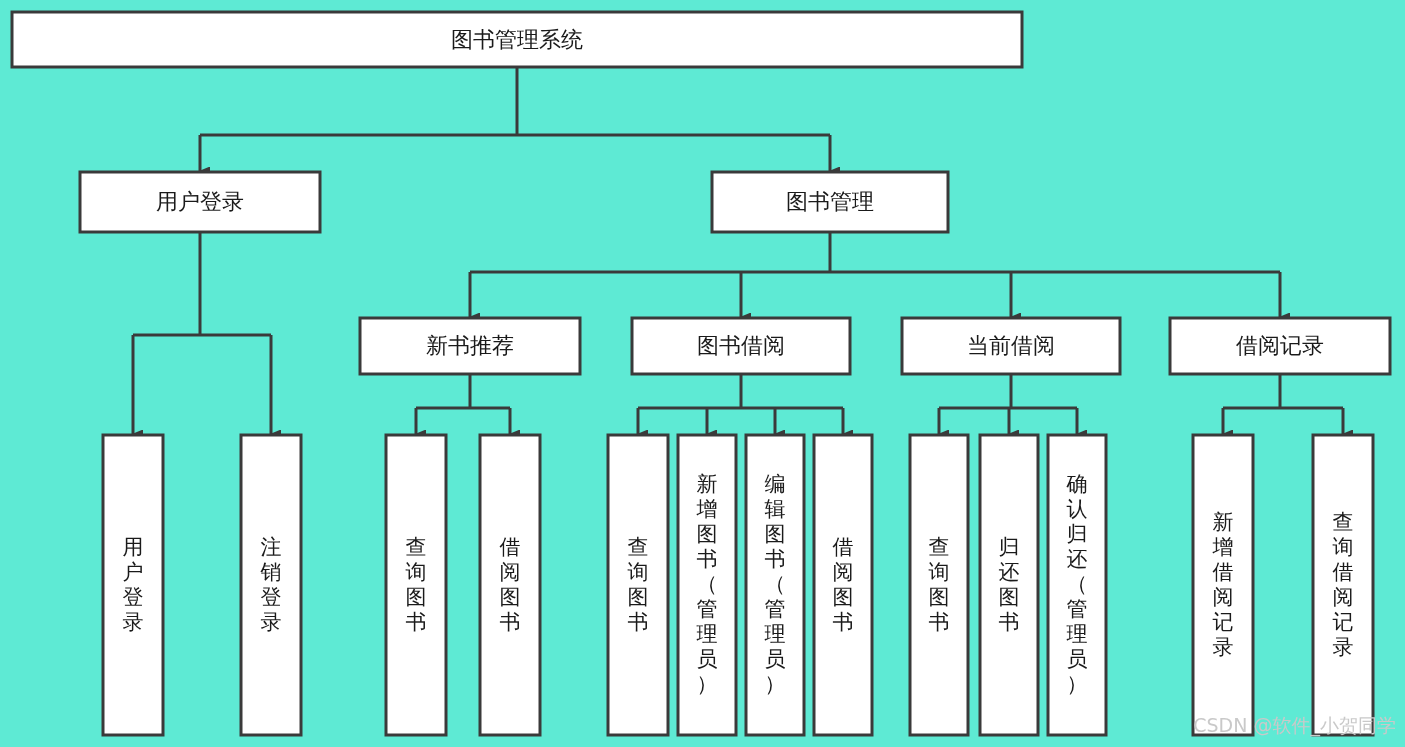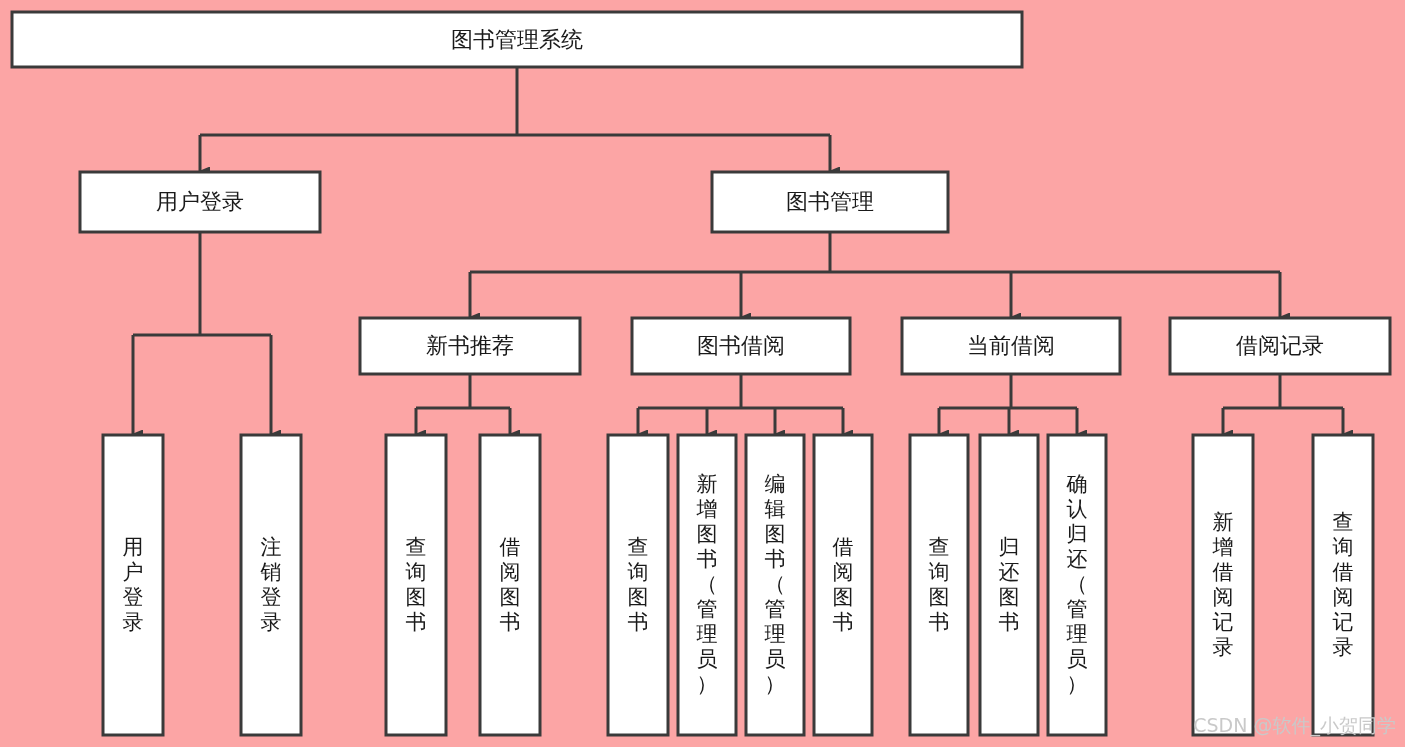--- a/index.html
+++ b/index.html
@@ -8,21 +8,21 @@
     padding: 0;
     background: #ffffff;
   }
   body {
     font-family: "DejaVu Sans", "Liberation Sans", sans-serif;
   }
   #diagram-root {
     position: relative;
     width: 1405px;
     height: 747px;
-    background: #fca5a5;
+    background: #5eead4;
     overflow: hidden;
   }
   svg.diagram-svg {
     position: absolute;
     left: 0;
     top: 0;
     width: 1405px;
     height: 747px;
     display: block;
   }

